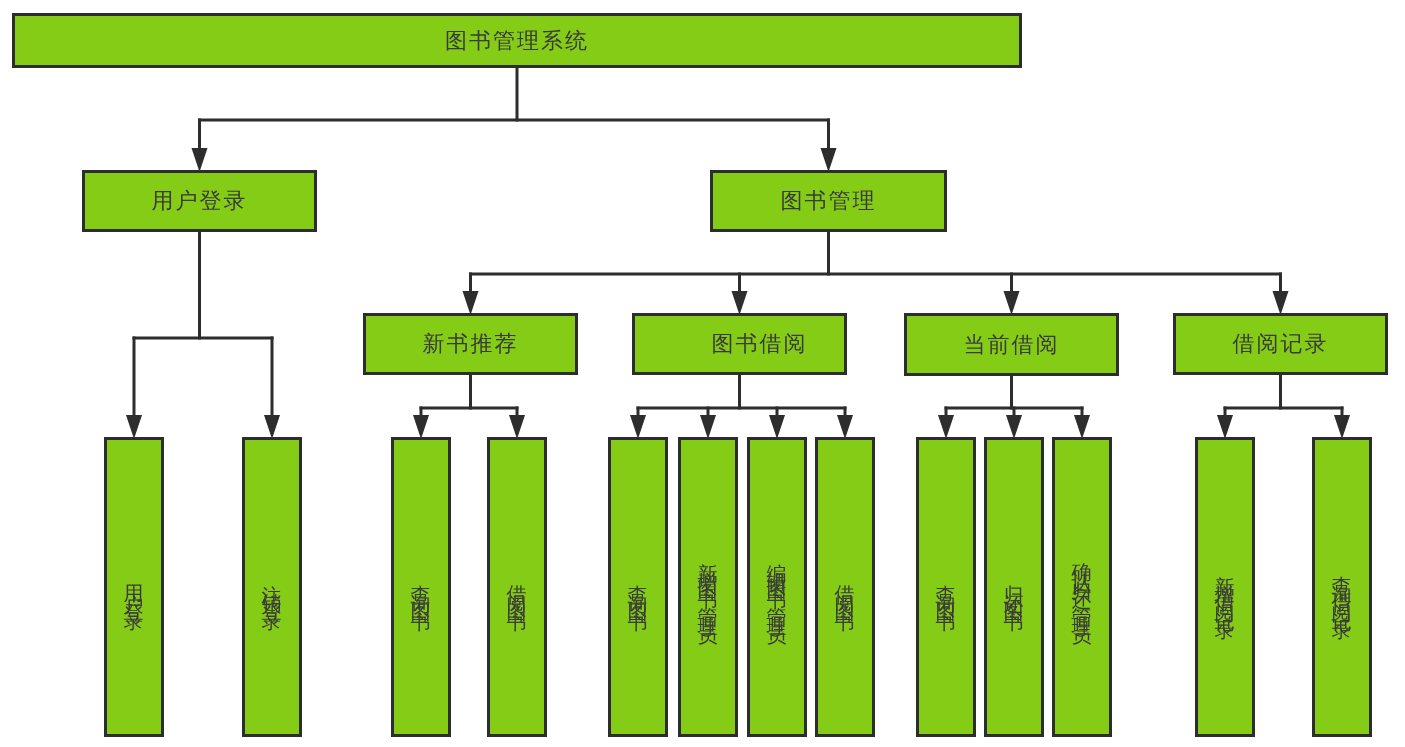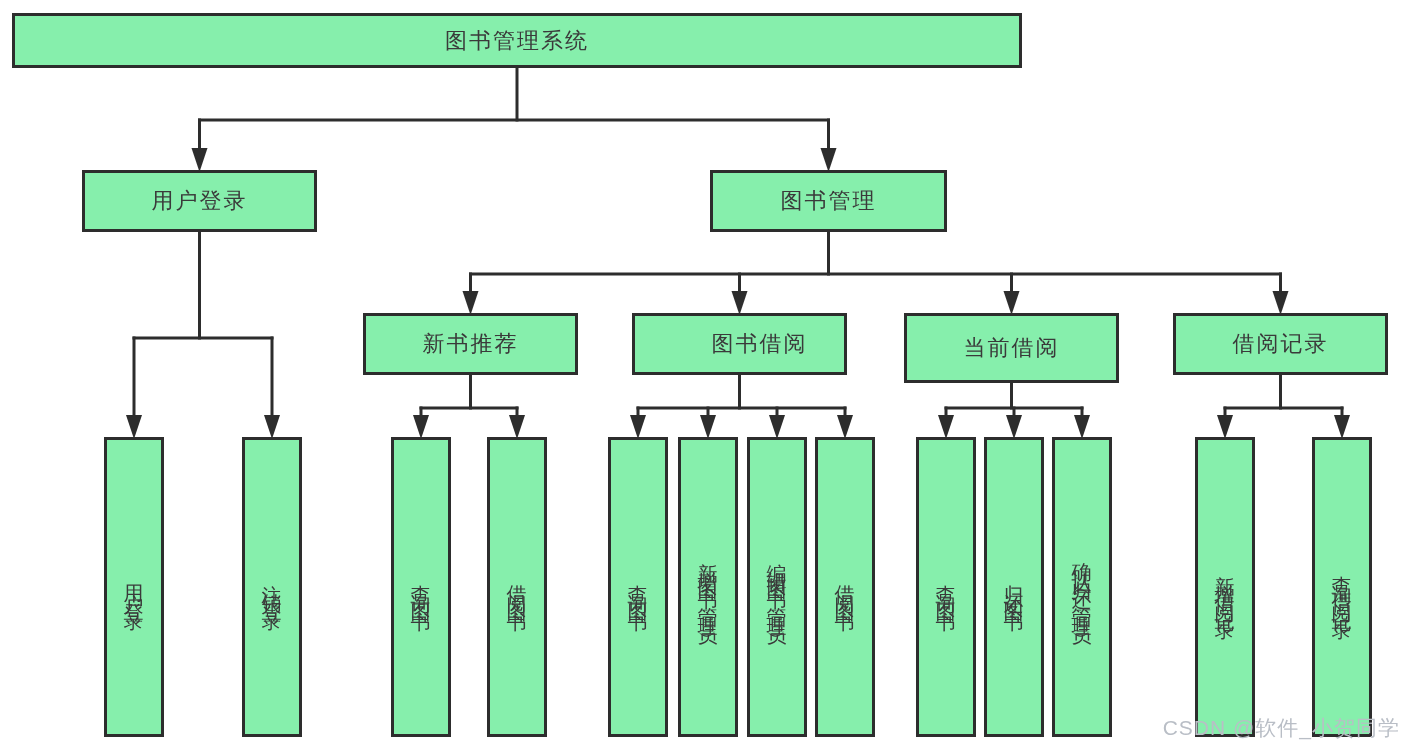--- a/index.html
+++ b/index.html
@@ -13,21 +13,21 @@
     width:1405px;height:747px;position:relative;overflow:hidden;
     background:var(--bg);
     font-family:"Liberation Sans", sans-serif;
   }
   #canvas{position:absolute;inset:0;width:1405px;height:747px;}
   svg.connectors{position:absolute;left:0;top:0;z-index:1;}
   svg.connectors line{stroke:var(--line);stroke-width:3;stroke-linecap:square;}
   svg.connectors polygon{fill:var(--line);}
   .node{
     position:absolute;box-sizing:border-box;z-index:2;
-    border:3px solid var(--line);background:#86efac;
+    border:3px solid var(--line);background:#84cc16;
     display:flex;align-items:center;justify-content:center;
     color:var(--text);
   }
   .node.horizontal .lbl{
     font-size:22px;letter-spacing:2px;white-space:nowrap;
   }
   .node.vertical .lbl{
     writing-mode:vertical-rl;text-orientation:mixed;
     font-size:20px;letter-spacing:9px;line-height:1.2;white-space:nowrap;
   }
@@ -87,37 +87,36 @@
       <polygon points="1006,415 1022,415 1014,439"></polygon>
       <line x1="1082" y1="408" x2="1082" y2="419"></line>
       <polygon points="1074,415 1090,415 1082,439"></polygon>
       <line x1="1280.5" y1="374" x2="1280.5" y2="408"></line>
       <line x1="1225" y1="408" x2="1342" y2="408"></line>
       <line x1="1225" y1="408" x2="1225" y2="419"></line>
       <polygon points="1217,415 1233,415 1225,439"></polygon>
       <line x1="1342" y1="408" x2="1342" y2="419"></line>
       <polygon points="1334,415 1350,415 1342,439"></polygon>
     </svg>
-  <div class="watermark">CSDN @软件_小贺同学</div>
 <div class="node horizontal" style="left: 12px; top: 13px; width: 1010px; height: 55px;">
       <span class="lbl">图书管理系统</span>
     </div>
     <div class="node horizontal" style="left: 82px; top: 170px; width: 235px; height: 62px;">
       <span class="lbl">用户登录</span>
     </div>
     <div class="node horizontal" style="left: 363px; top: 313px; width: 215px; height: 62px;">
       <span class="lbl">新书推荐</span>
     </div>
     <div class="node horizontal" style="left: 710px; top: 170px; width: 237px; height: 62px;">
       <span class="lbl">图书管理</span>
     </div>
     <div class="node horizontal" style="left: 632px; top: 313px; width: 215px; height: 62px; padding-left: 40px;">
       <span class="lbl">图书借阅</span>
     </div>
-    <div class="node horizontal" style="left: 904px; top: 313px; width: 215px; height: 70px; text-align: center;">
+    <div class="node horizontal" style="left: 904px; top: 313px; width: 215px; height: 63px; text-align: center;">
       <span class="lbl">当前借阅</span>
     </div>
     <div class="node horizontal" style="left: 1173px; top: 313px; width: 215px; height: 62px; align-items: center;">
       <span class="lbl">借阅记录</span>
     </div>
     <div class="node vertical" style="left: 104px; top: 437px; width: 60px; height: 300px;">
       <span class="lbl">用户登录</span>
     </div>
     <div class="node vertical" style="left: 242px; top: 437px; width: 60px; height: 300px;">
       <span class="lbl">注销登录</span>

